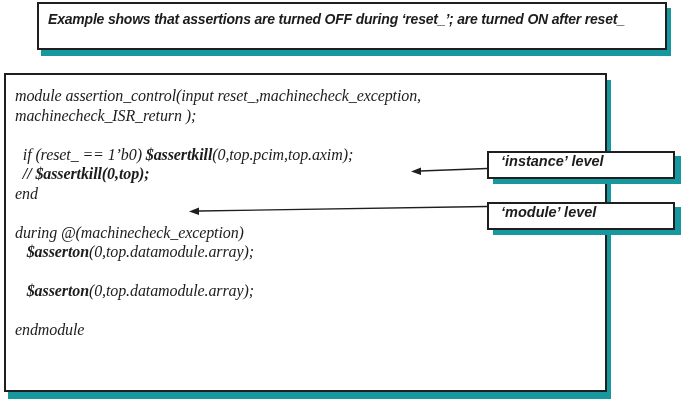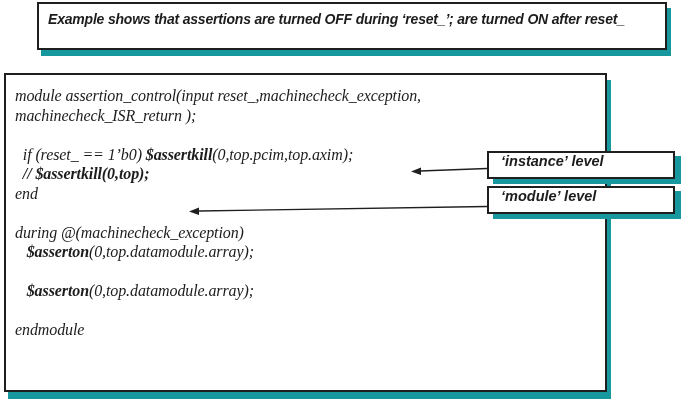--- a/index.html
+++ b/index.html
@@ -35,21 +35,21 @@
     min-height:19.5px; white-space:pre; letter-spacing:-0.1px;font-family:Liberation Serif, serif;
   }
   .code-line .b { font-weight:700; }
   
   .callout {
     width:188px; height:28px; left:487px;
     box-shadow:6px 5px 0 0 var(--teal);
     z-index:3; display:flex; align-items:flex-start;
   }
   .callout-instance { top:151px; }
-  .callout-module   { top:186px; }
+  .callout-module   { top:202px; }
   .callout-label {
     font-style:italic; font-weight:700; font-size:14.5px;
     padding-left:12px; white-space:nowrap;
   }
   
   .arrows {
     position:absolute; left:0; top:0; width:685px; height:403px;
     z-index:4; pointer-events:none;
   }
 </style>

